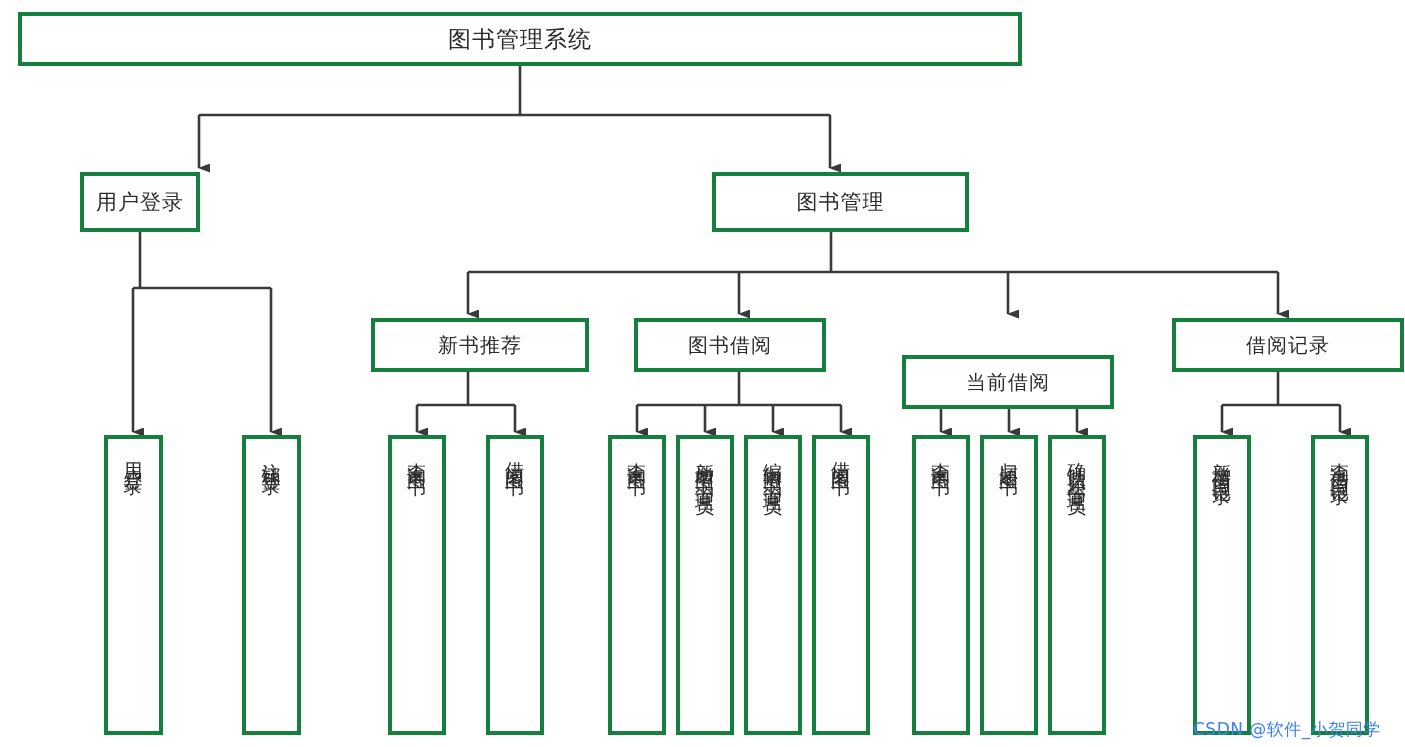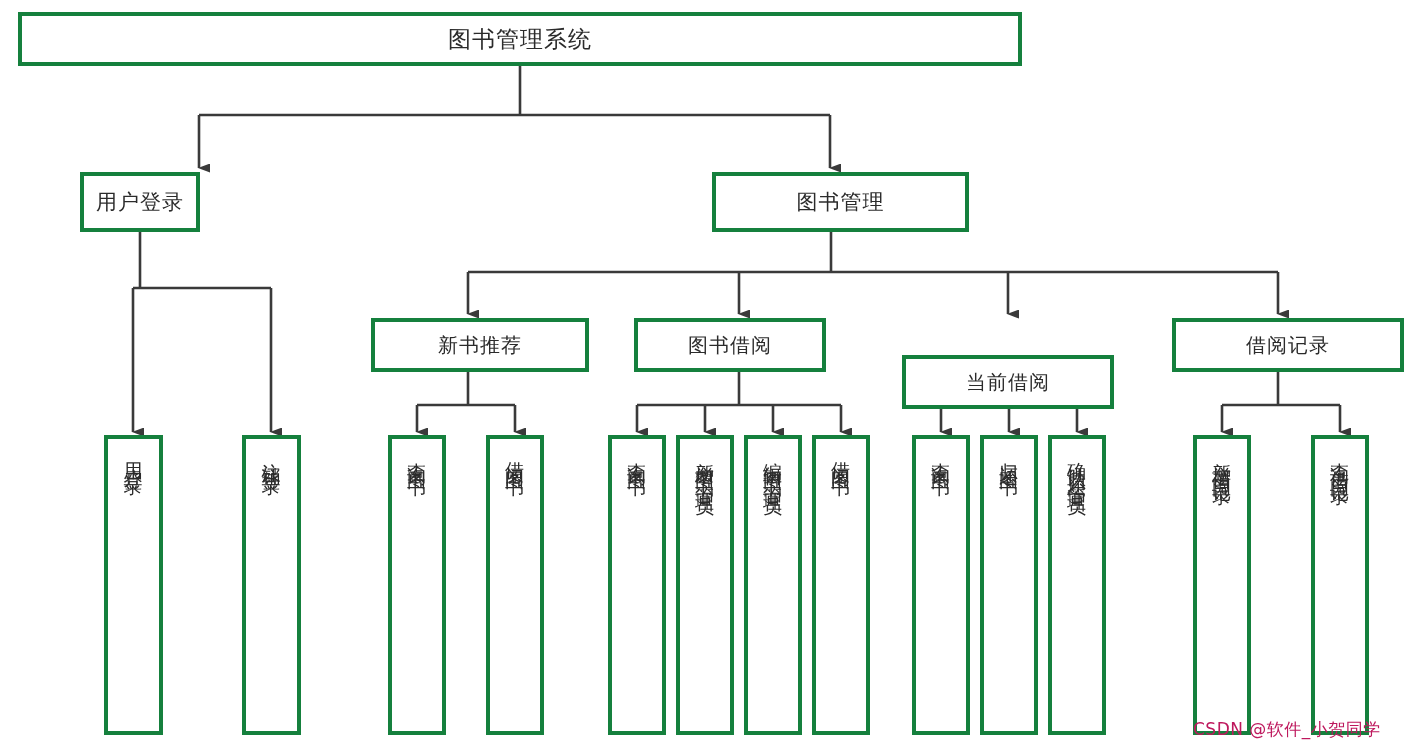--- a/index.html
+++ b/index.html
@@ -54,21 +54,21 @@
     writing-mode:vertical-rl;
     text-orientation:upright;
     letter-spacing:5px;
     line-height:1;
     white-space:nowrap;
     display:block;
   }
   .watermark{
     position:absolute;
     font-size:17px;
-    color:#be185d;
+    color:#3b82f6;
     white-space:nowrap;
     letter-spacing:0.5px;
   }
 </style>
 </head>
 <body>
 
 <div id="canvas">
 
   <svg class="wires" viewBox="0 0 1405 747">

